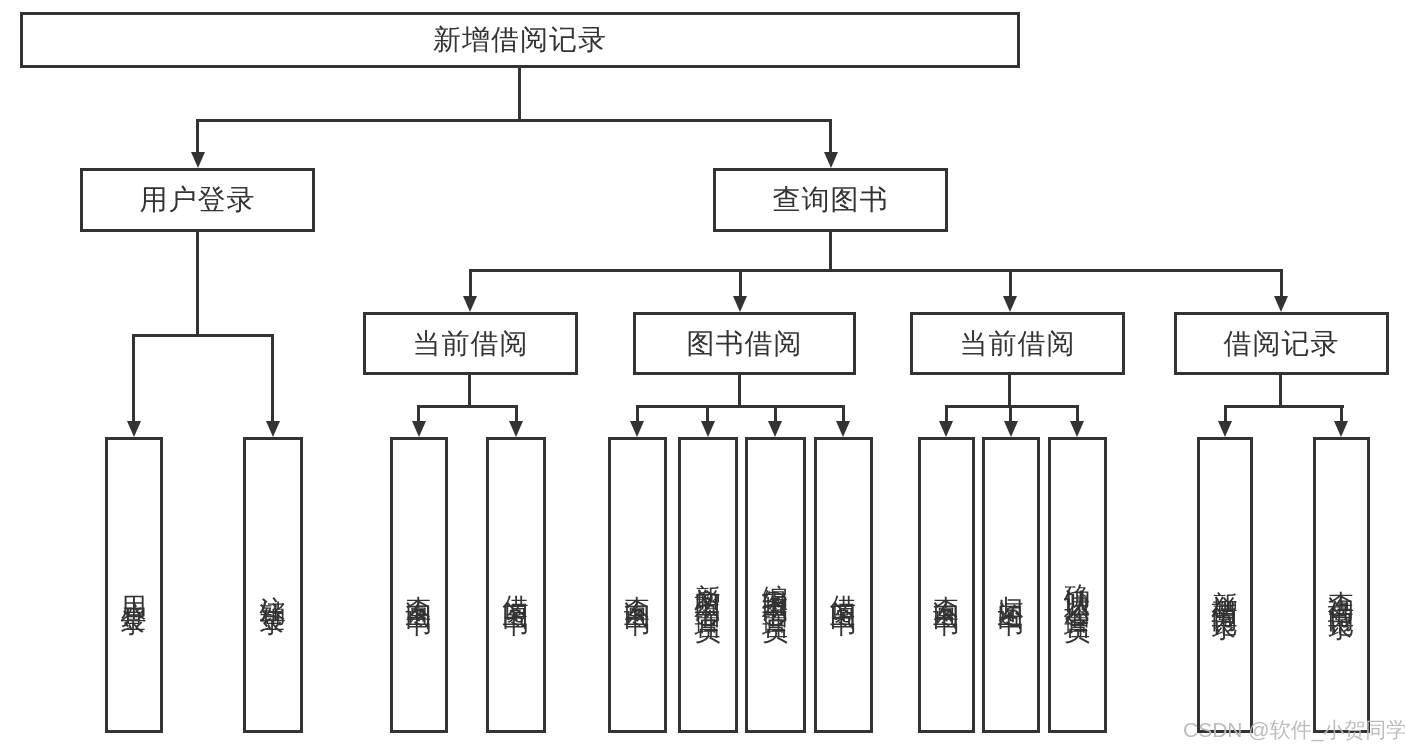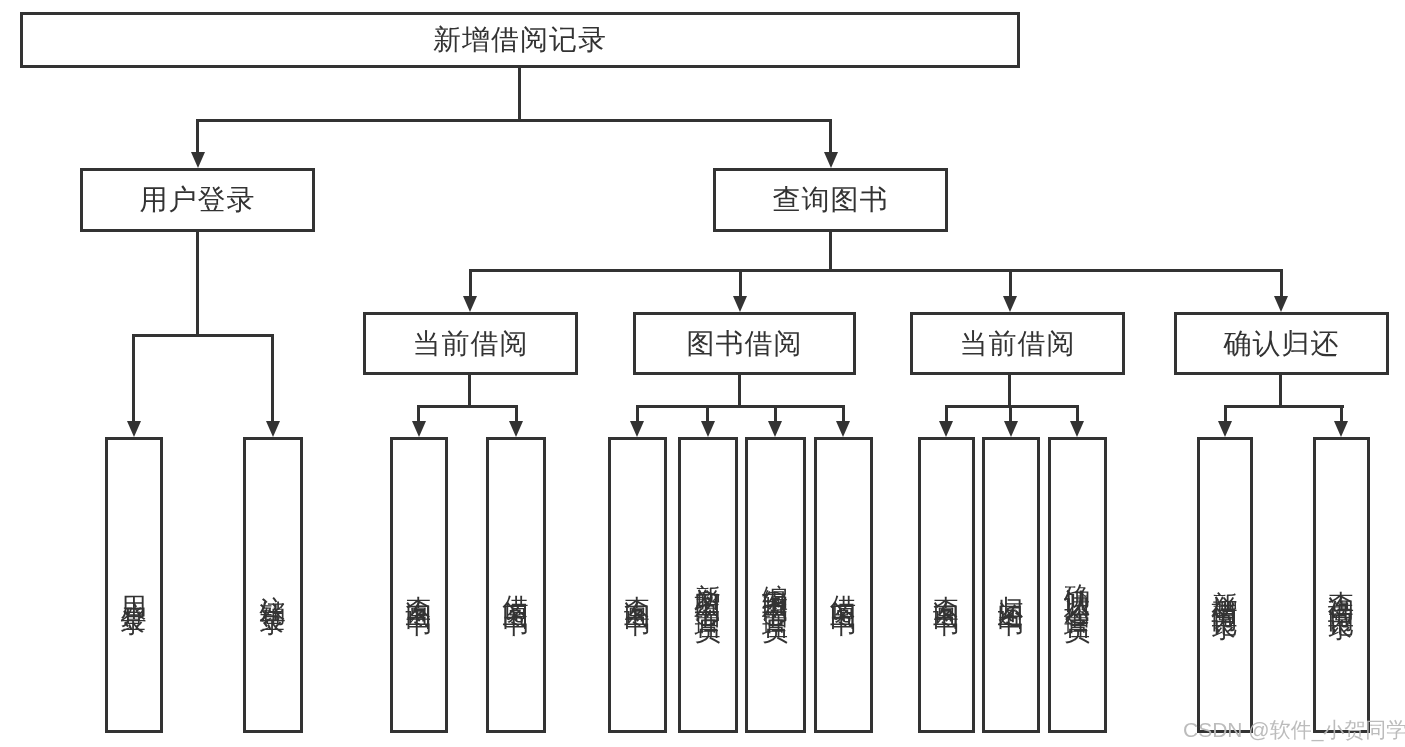--- a/index.html
+++ b/index.html
@@ -100,21 +100,21 @@
   <div class="box" style="left:363px; top:312px; width:215px; height:63px;">
     <span class="hlabel">当前借阅</span>
   </div>
   <div class="box" style="left:633px; top:312px; width:223px; height:63px;">
     <span class="hlabel">图书借阅</span>
   </div>
   <div class="box" style="left:903px; top:312px; width:215px; height:63px;margin-left:7px;">
     <span class="hlabel">当前借阅</span>
   </div>
   <div class="box" style="left:1174px; top:312px; width:215px; height:63px;">
-    <span class="hlabel">确认归还</span>
+    <span class="hlabel">借阅记录</span>
   </div>
 
   <div class="line" style="left:468px; top:375px; width:3px; height:33px;"></div>
   <div class="line" style="left:417px; top:405px; width:101px; height:3px;"></div>
   <div class="line" style="left:417px; top:405px; width:3px; height:18px;"></div>
   <div class="arrow-down" style="left:412px; top:421px;"></div>
   <div class="line" style="left:515px; top:405px; width:3px; height:18px;"></div>
   <div class="arrow-down" style="left:509px; top:421px;"></div>
 
   <div class="line" style="left:738px; top:375px; width:3px; height:33px;"></div>

